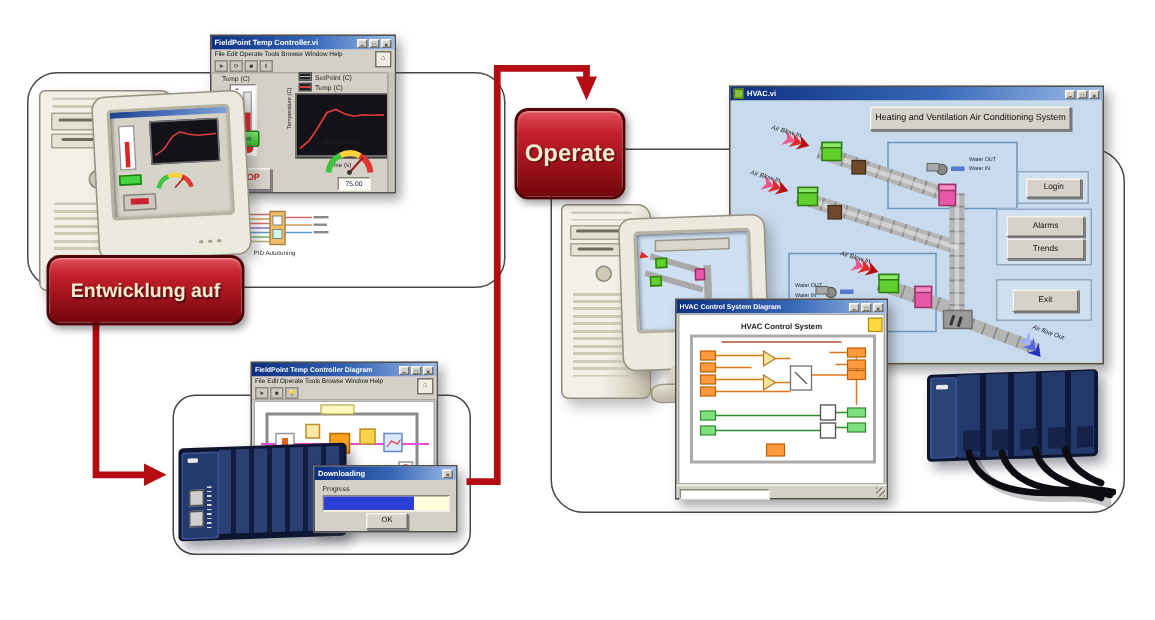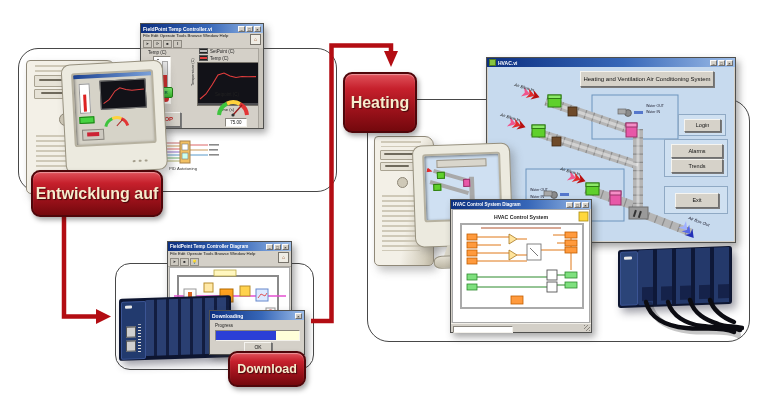--- a/index.html
+++ b/index.html
@@ -211,21 +211,21 @@
           <rect x="63" y="12" width="9" height="1.6"></rect>
         <rect x="63" y="17" width="10" height="1.6"></rect>
       </g>
       <rect x="34" y="4" width="10" height="22" fill="#f2c063" stroke="#a9824a" stroke-width="1"></rect>
       <rect x="36" y="7" width="6" height="6" fill="#fff" stroke="#777" stroke-width="0.6"></rect>
       <rect x="36" y="16" width="6" height="6" fill="#cfe" stroke="#777" stroke-width="0.6"></rect>
     </svg>
     <div style="position:absolute;left:0;top:29px;width:74px;text-align:center;font-size:4.2px;color:#333;">PID Autotuning</div>
   </div>
 
-  <div class="badge" style="left:31px;top:170px;width:128px;height:43px;font-size:16px;line-height:14px;z-index:6;">
+  <div class="badge" style="left:31px;top:170px;width:128px;height:43px;font-size:13px;line-height:14px;z-index:6;">
     <span>Entwicklung auf</span>
   </div>
 
   <div class="win" style="left:167px;top:241px;width:123px;height:92px;z-index:3;">
     <div class="tbar">
       <span style="font-size:4.6px;">FieldPoint Temp Controller Diagram</span>
       <span class="wbtns">
         <span class="wbtn">–</span>
         <span class="wbtn">□</span>
         <span class="wbtn">×</span>
@@ -276,23 +276,20 @@
           <span class="wbtn">×</span>
         </span>
     </div>
     <div class="tinylabel" style="left:5px;top:12px;">Progress</div>
     <div class="abs sunken" style="left:5px;top:19px;width:83px;height:9px;background:#ffffd9;">
       <div style="height: 100%; background: rgb(43, 63, 214); width: 72%;"></div>
     </div>
     <div class="btn3d" style="left:34px;top:31px;width:26px;height:9px;line-height:9px;font-size:5px;">OK</div>
   </div>
 
-  <div class="badge" style="left:228px;top:351px;width:74px;height:32px;font-size:12.5px;z-index:6;">
-    <span>Download</span>
-  </div>
 
   <div class="win" style="left:486px;top:57px;width:248px;height:184px;z-index:3;">
     <div class="tbar">
       <span style="width:5px;height:5px;background:#86c440;border:1px solid #4e7a1e;margin-right:2px;"></span>
       <span>HVAC.vi</span>
       <span class="wbtns">
         <span class="wbtn">–</span>
         <span class="wbtn">□</span>
         <span class="wbtn">×</span>
       </span>
@@ -517,21 +514,21 @@
       <g fill="none" stroke="#0c0c12" stroke-width="4.5" stroke-linecap="round">
         <path d="M34 54 C38 70, 54 78, 74 80 C92 82, 108 78, 122 84"></path>
         <path d="M56 54 C60 68, 74 76, 90 78 C104 80, 116 78, 128 82"></path>
         <path d="M78 52 C82 66, 94 72, 106 76 C114 79, 122 78, 130 80"></path>
         <path d="M98 52 C102 64, 112 70, 122 74"></path>
       </g>
     </svg>
   </div>
 
   <div class="badge" style="left:343px;top:72px;width:70px;height:57px;font-size:16px;z-index:6;">
-    <span>Heating</span>
+    <span>Operate</span>
   </div>
 
   <svg width="770" height="413" style="position:absolute;left:0;top:0;z-index:5;pointer-events:none;">
     <path d="M64 213 L64 316.5 L96 316.5" fill="none" stroke="#b30d13" stroke-width="4.5"></path>
     <polygon points="96,309 111,316.5 96,324" fill="#b30d13"></polygon>
     <path d="M311 321 L331.5 321 L331.5 45.5 L391 45.5 L391 52" fill="none" stroke="#b30d13" stroke-width="4.5"></path>
     <polygon points="384,51 398,51 391,67" fill="#b30d13"></polygon>
   </svg>
 
 </div>

